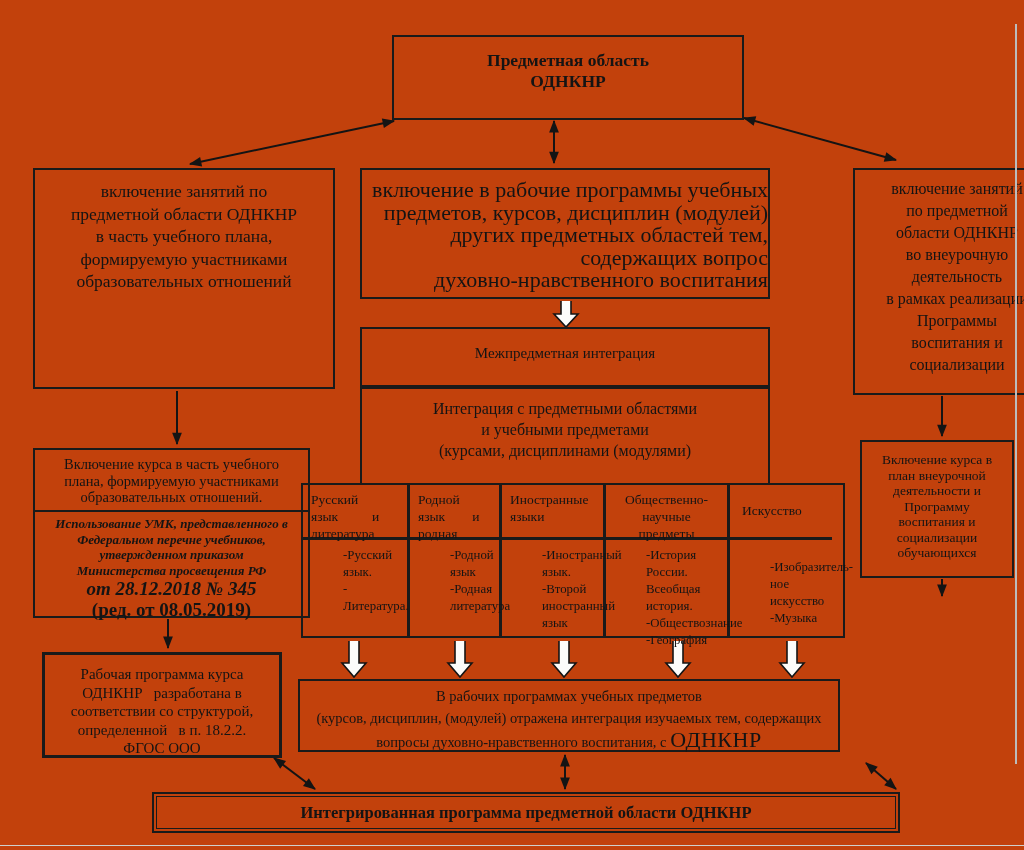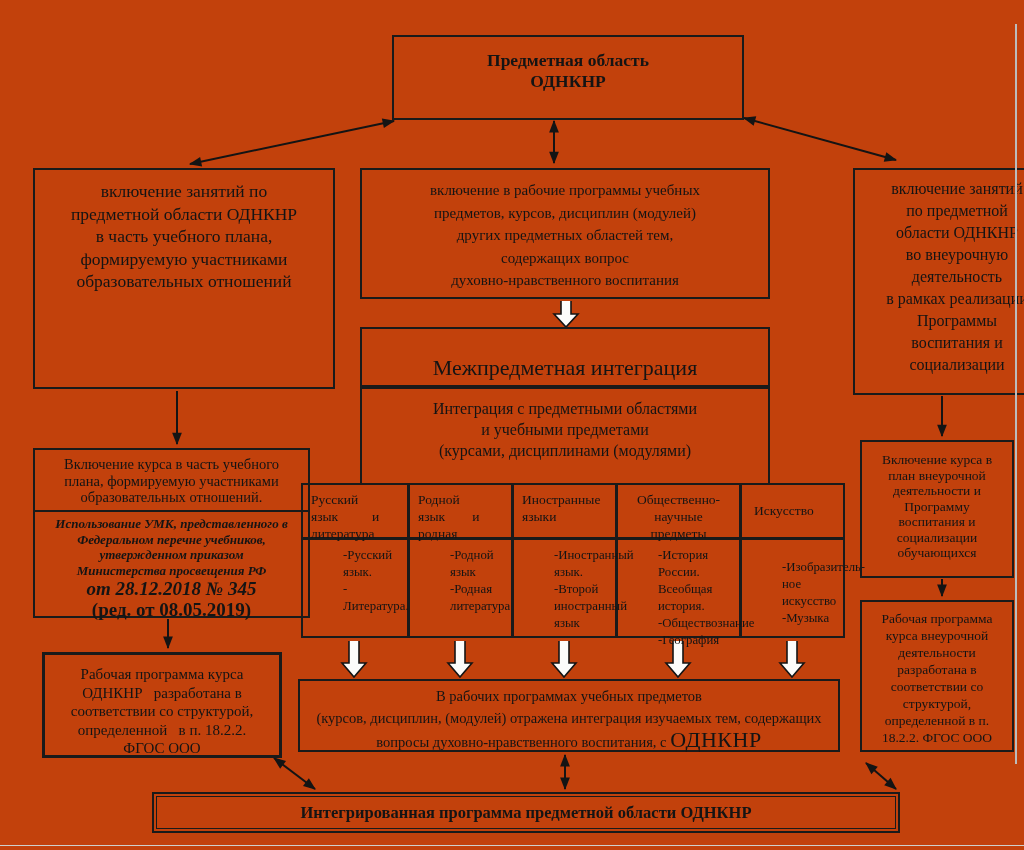--- a/index.html
+++ b/index.html
@@ -7,38 +7,38 @@
          font-family:"Liberation Serif","DejaVu Serif",serif;color:#141414;}
   .box{position:absolute;box-sizing:border-box;border:2px solid #1a1a1a;text-align:center;}
   .pre{white-space:pre-wrap;}
   #arrows{position:absolute;left:0;top:0;width:1024px;height:850px;pointer-events:none;}
 
   
   .top-box{left:392px;top:35px;width:352px;height:85px;font-weight:bold;font-size:17.5px;line-height:21px;padding-top:13px;}
 
   
   .branch-left{left:33px;top:168px;width:302px;height:221px;font-size:17.5px;line-height:22.5px;padding-top:10px;}
-  .branch-center{left:360px;top:168px;width:410px;height:131px;font-size:15px;line-height:22.5px;padding-top:9px;}
+  .branch-center{left:360px;top:168px;width:410px;height:131px;font-size:22px;line-height:22.5px;padding-top:9px;text-align:right;}
   .branch-right{left:806px;top:168px;width:208px;height:227px;font-size:16px;line-height:22px;padding-top:8px;margin-left:47px;}
 
   
   .integration{left:360px;top:327px;width:410px;height:156px;border-bottom:none;}
-  .integration .i-title{height:56px;font-size:22px;padding-top:26px;box-sizing:border-box;}
+  .integration .i-title{height:56px;font-size:15px;padding-top:16px;box-sizing:border-box;}
   .integration .i-divider{height:4px;background:#1a1a1a;}
   .integration .i-sub{font-size:16px;line-height:21px;padding-top:9px;}
 
   
   .columns{left:301px;top:483px;width:544px;height:155px;display:flex;text-align:left;}
   .col{box-sizing:border-box;border-right:3px solid #1a1a1a;display:flex;flex-direction:column;}
   .col:last-child{border-right:none;}
   .col-head{box-sizing:border-box;height:55px;border-bottom:3px solid #1a1a1a;font-size:13.5px;line-height:17px;padding:6px 4px 0 8px;}
   .col-head.center{text-align:center;padding-left:2px;padding-right:2px;}
   .col-head.vcen{padding-top:17px;padding-left:12px;}
   .col-body{font-size:12.8px;line-height:17px;padding:7px 3px 0 7px;margin-left:33px;}
-  .c1{width:107px;} .c2{width:104px;} .c3{width:104px;} .c4{width:124px;} .c5{width:102px;gap:12px;}
+  .c1{width:107px;} .c2{width:92px;} .c3{width:104px;} .c4{width:124px;} .c5{width:102px;gap:12px;}
 
   
   .umk-box{left:33px;top:448px;width:277px;height:170px;}
   .umk-top{box-sizing:border-box;height:62px;border-bottom:2px solid #1a1a1a;font-size:14.5px;line-height:16.5px;padding-top:6px;}
   .umk-small{font-weight:bold;font-style:italic;font-size:13px;line-height:15.5px;padding-top:4px;}
   .umk-order{font-weight:bold;font-style:italic;font-size:19px;line-height:21px;}
   .umk-red{font-weight:bold;font-size:19px;line-height:21px;}
   .left-program{left:42px;top:652px;width:240px;height:106px;border-width:3px;font-size:15px;line-height:18.5px;padding-top:10px;}
 
   
@@ -194,28 +194,20 @@
 ФГОС ООО</div>
 
   <div class="box right-plan pre">Включение курса в
 план внеурочной
 деятельности и
 Программу
 воспитания и
 социализации
 обучающихся</div>
 
-  <div class="box right-program pre">Рабочая программа
-курса внеурочной
-деятельности
-разработана в
-соответствии со
-структурой,
-определенной в п.
-18.2.2. ФГОС ООО</div>
 
   <div class="box work-programs">
     <div>В рабочих программах учебных предметов</div>
     <div>(курсов, дисциплин, (модулей) отражена интеграция изучаемых тем, содержащих</div>
     <div>
       <span>вопросы духовно-нравственного воспитания, с</span>
       <span class="em">ОДНКНР</span>
     </div>
   </div>
 

